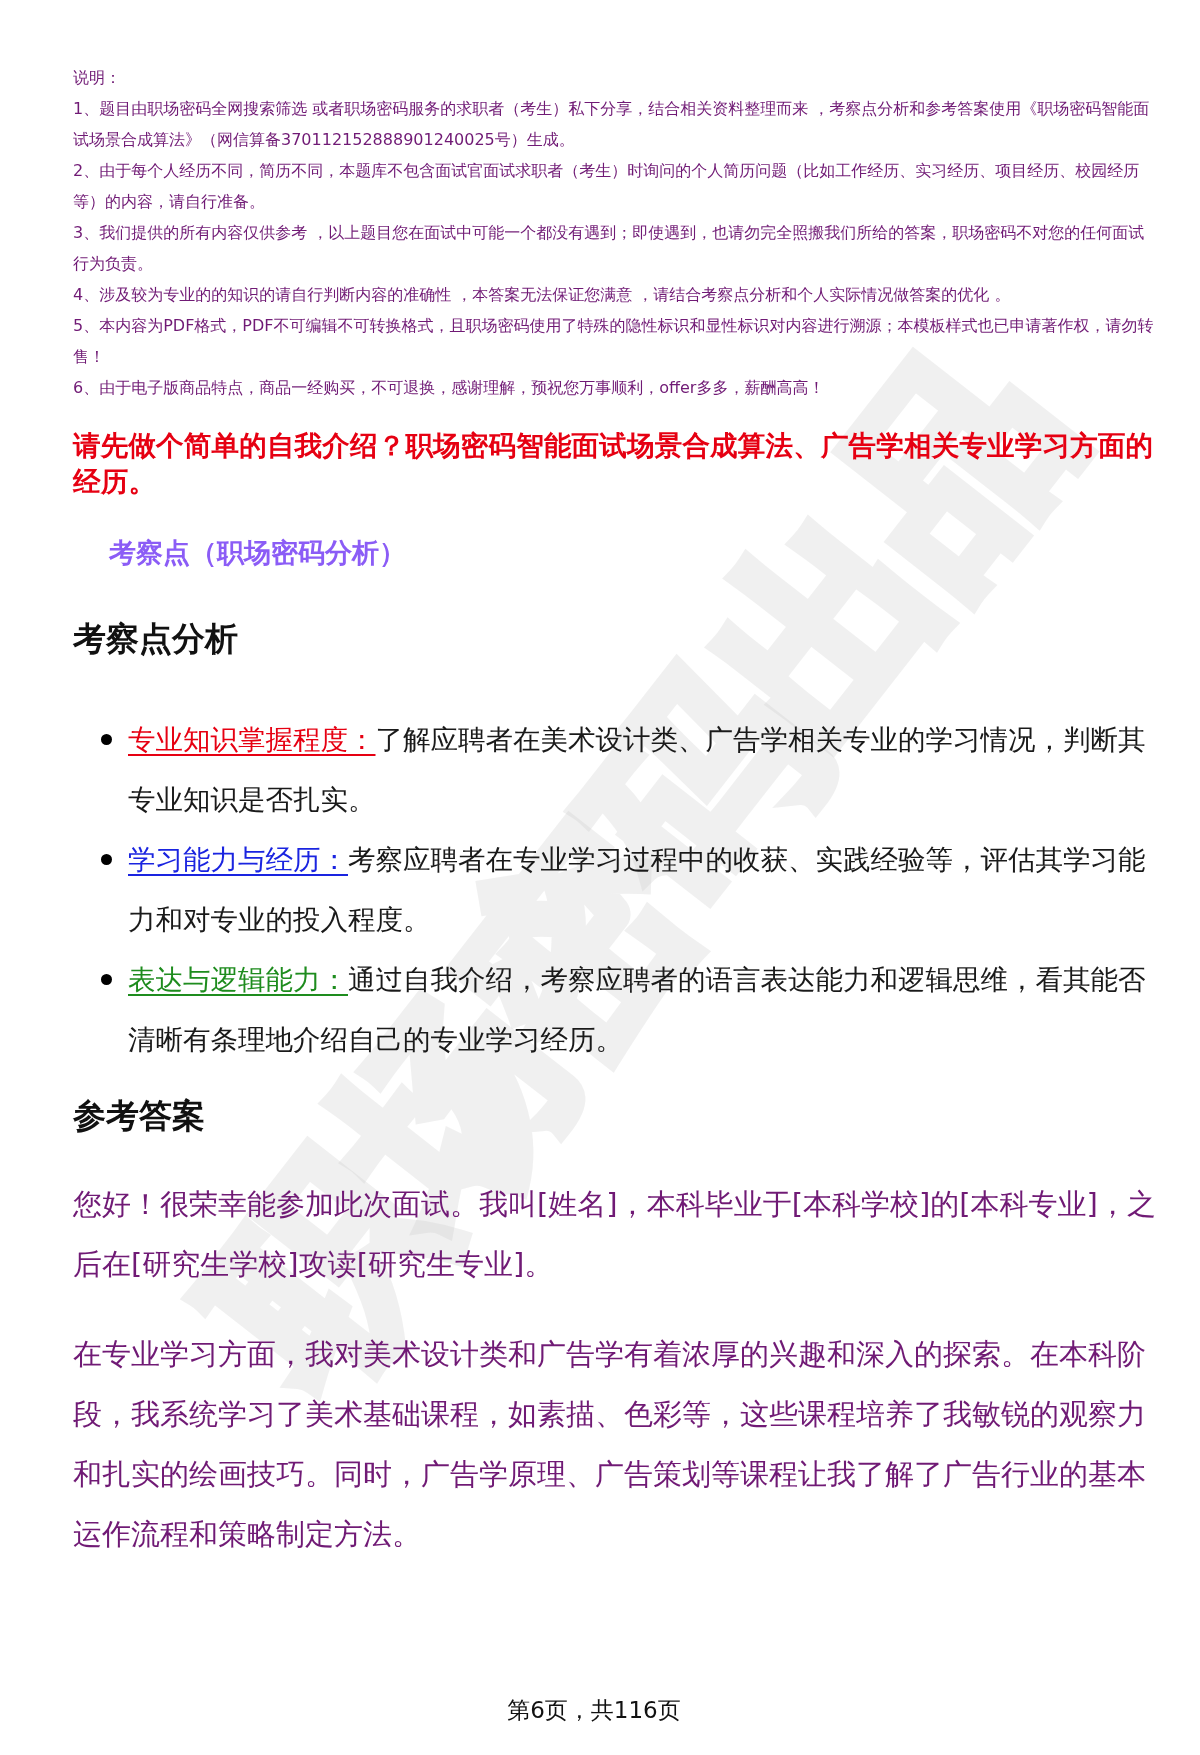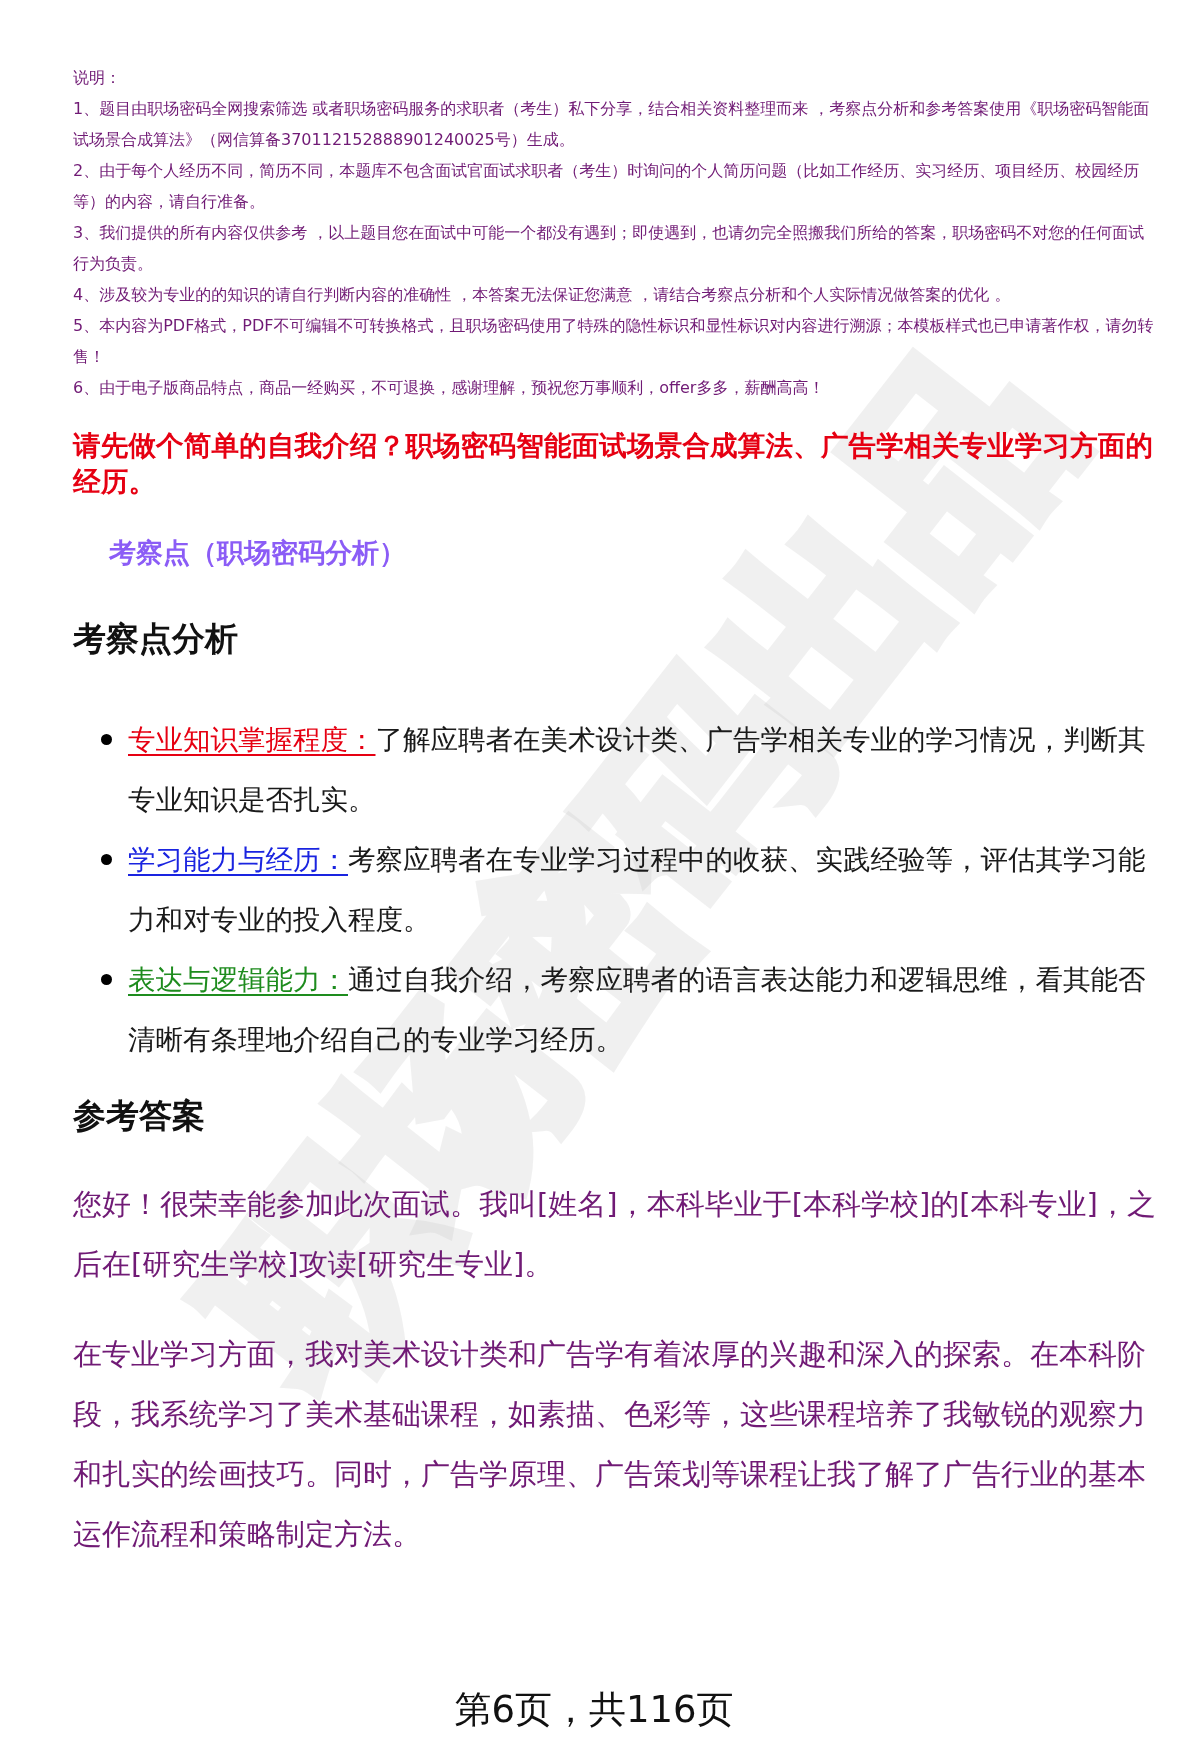--- a/index.html
+++ b/index.html
@@ -45,21 +45,21 @@
   }
   .label { font-weight: normal; text-decoration: underline; text-underline-offset: 5px; text-decoration-thickness: 1.5px; }
   .label.red { color: #e60012; }
   .label.blue { color: #1a24e0; }
   .label.green { color: #1e8c1e; }
   .answer-heading { margin-top: 25px; font-weight: bold; font-size: 33px; line-height: 44px; color: #111; }
   .para { margin: 36px 0 0 0; font-size: 29px; line-height: 60px; color: #701a75; }
   .para + .para { margin-top: 30px; }
   .footer {
     position: absolute; left: 0; right: 12px; top: 1690px; text-align: center;
-    font-size: 37px; line-height: 40px; color: #111; z-index: 1;
+    font-size: 23px; line-height: 40px; color: #111; z-index: 1;
   }
 </style>
 </head>
 <body>
 
 <div class="watermark">
   <div class="watermark-text">职场密码出品</div>
 </div>
 
 <div class="content">

